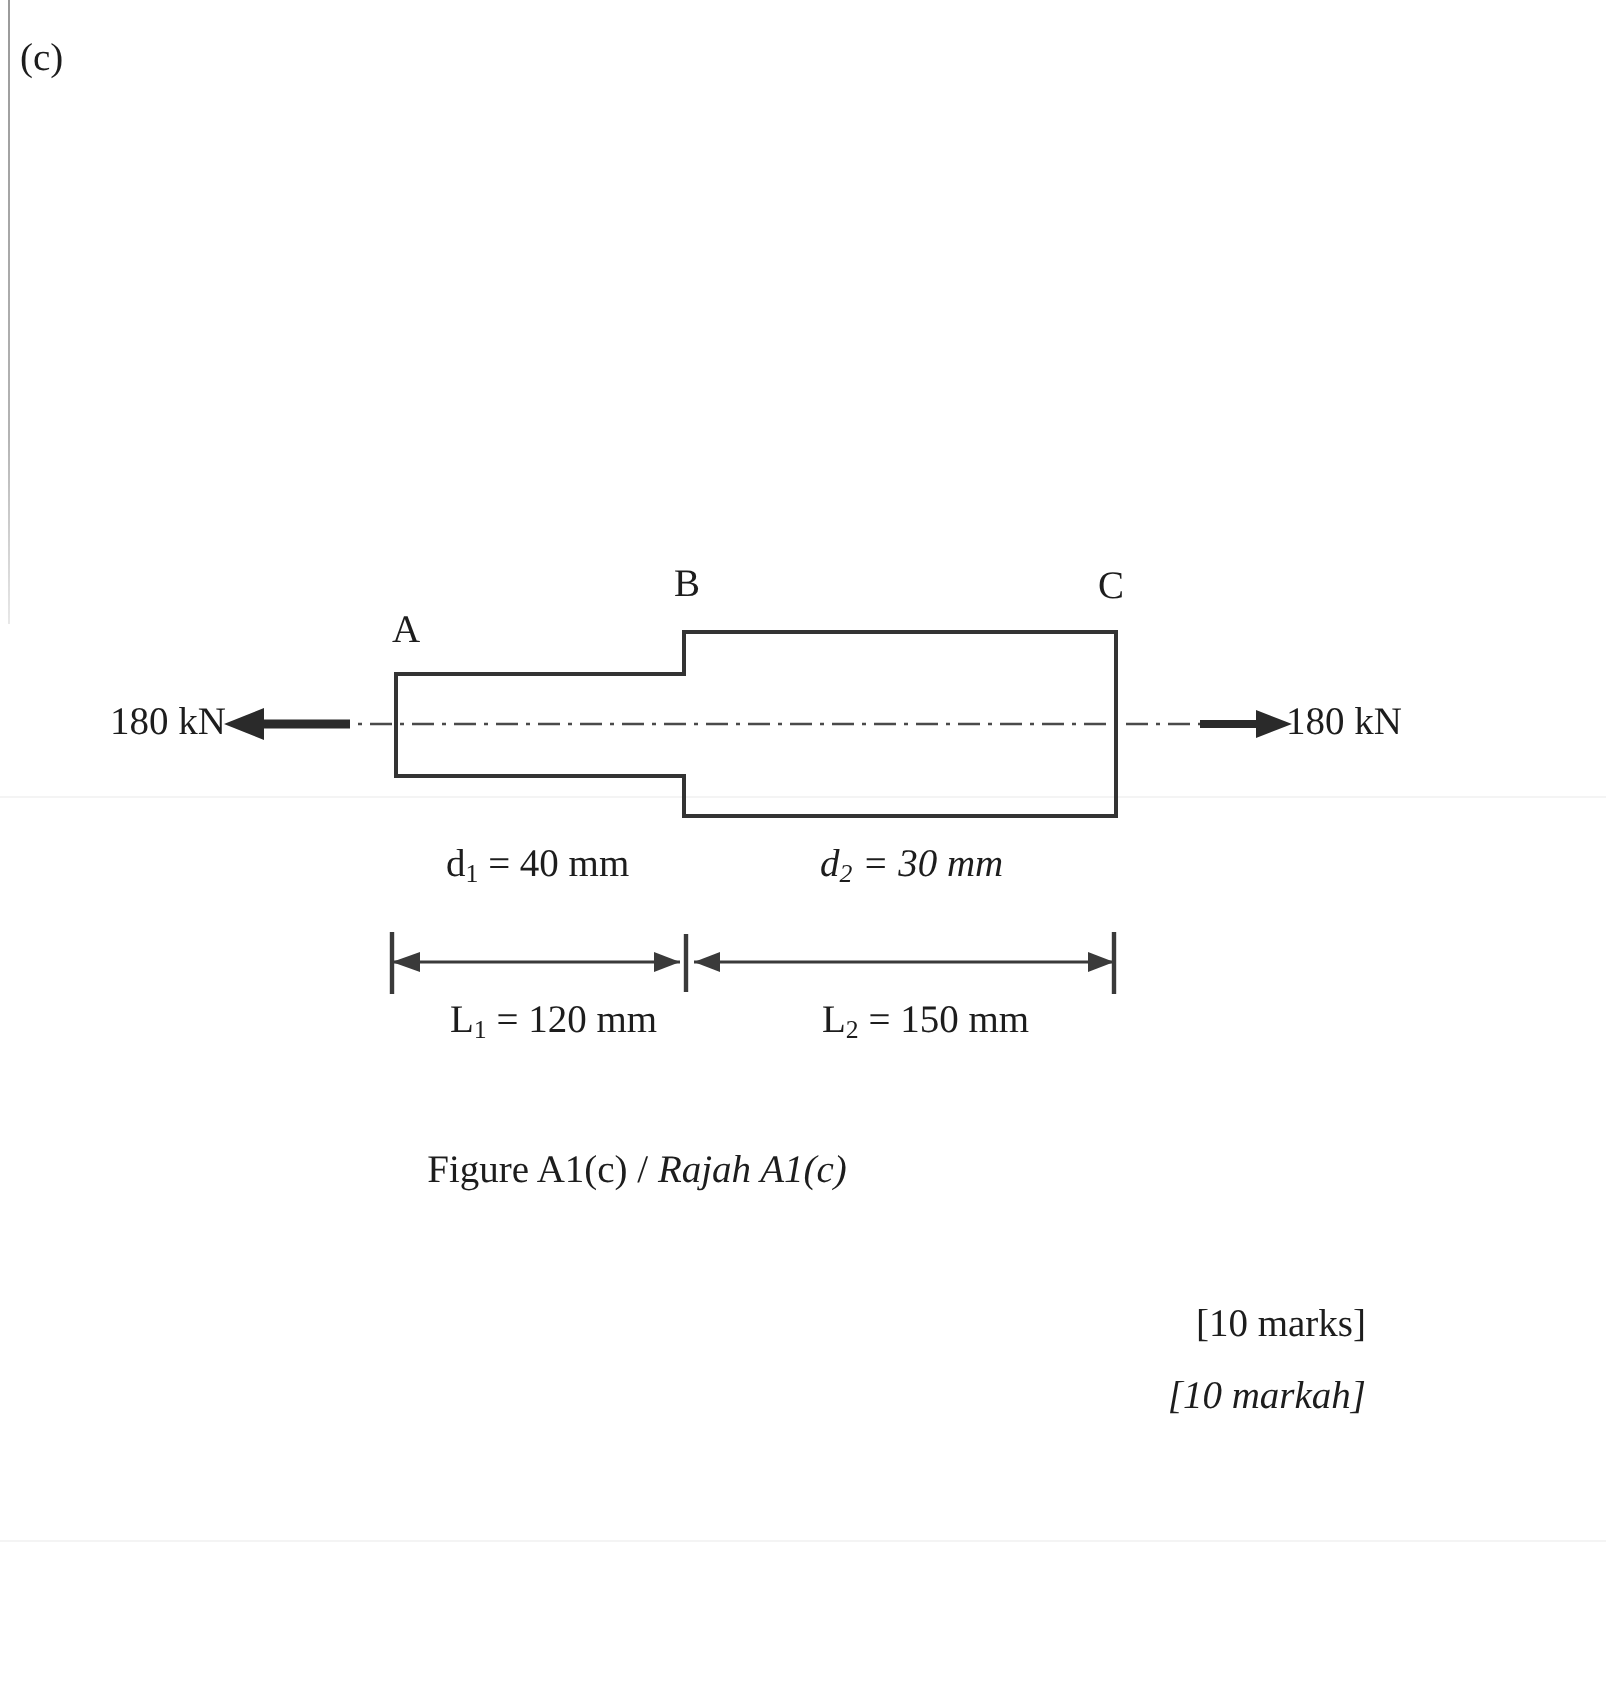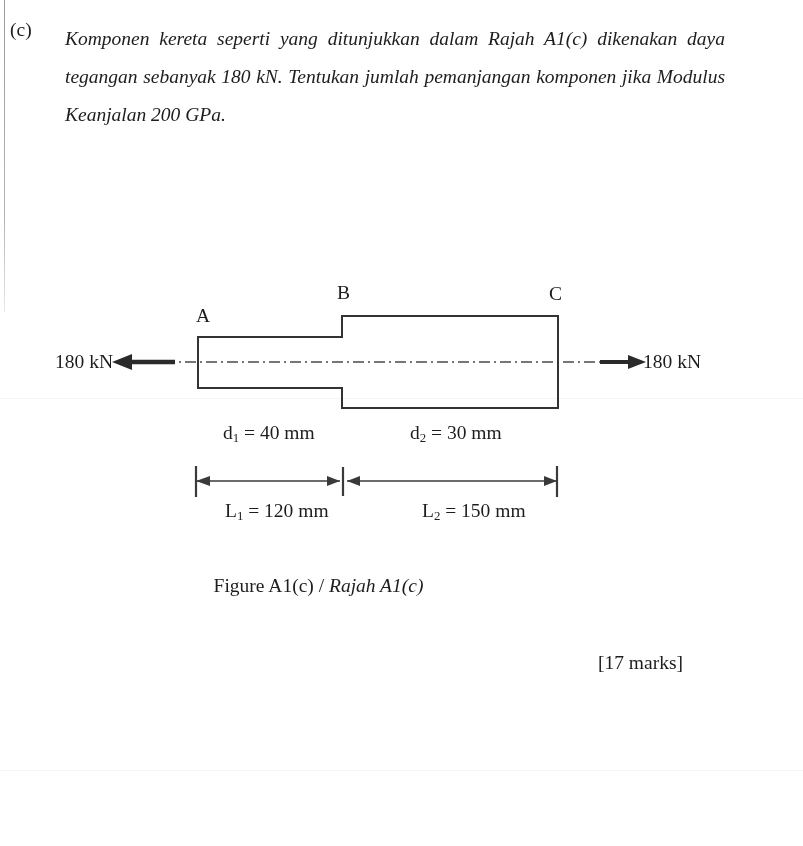--- a/index.html
+++ b/index.html
@@ -83,23 +83,23 @@
     font-size: 0.66em;
     vertical-align: -0.22em;
   }
 
   .lbl-A { left: 196px; top: 306px; }
   .lbl-B { left: 337px; top: 283px; }
   .lbl-C { left: 549px; top: 284px; }
   .load-left  { left: 55px;  top: 352px; }
   .load-right { left: 643px; top: 352px; }
   .dim-d1 { left: 223px; top: 423px; }
-  .dim-d2 { left: 410px; top: 423px; }
+  .dim-d2 { left: 410px; top: 423px; font-style: italic; }
   .dim-L1 { left: 225px; top: 501px; text-align: right; }
-  .dim-L2 { left: 422px; top: 501px; }
+  .dim-L2 { left: 411px; top: 501px; }
 
   .fig-caption {
     position: absolute;
     left: 0;
     top: 575px;
     width: 637px;
     text-align: center;
     font-size: 19.5px;
   }
   .fig-caption .ms { font-style: italic; }
@@ -120,21 +120,20 @@
 
 <div id="page">
 
   <div class="scan-edge"></div>
   <div class="scan-band" style="top:398px;"></div>
   <div class="scan-band" style="top:770px;"></div>
 
   <div class="q-label">(c)</div>
 
   <div class="q-body">
-    <div class="para-ms">Komponen kereta seperti yang ditunjukkan dalam Rajah A1(c) dikenakan daya tegangan sebanyak 180 kN. Tentukan jumlah pemanjangan komponen jika Modulus Keanjalan 200 GPa.</div>
   </div>
 
   <div class="figure-area">
     <svg class="fig-svg" width="803" height="300" viewBox="0 0 803 300">
 
       <line x1="122" y1="107" x2="612" y2="107" stroke="#4a4a4a" stroke-width="1.3" stroke-dasharray="11 4 2 4"></line>
 
       <path d="M 198 82 L 342 82 L 342 61 L 558 61 L 558 153 L 342 153 L 342 133 L 198 133 Z" fill="none" stroke="#333333" stroke-width="2" stroke-linejoin="miter"></path>
 
       <g>
@@ -179,16 +178,17 @@
 
   <span class="fig-text dim-L1"><span>L</span><sub>1</sub><span> = 120 mm</span></span>
 
   <span class="fig-text dim-L2"><span>L</span><sub>2</sub><span> = 150 mm</span></span>
 
   <div class="fig-caption">
     <span>Figure A1(c) / </span><span class="ms">Rajah A1(c)</span>
   </div>
 
   <div class="marks">
-    <div>[17 marks]</div>
+    <div>[10 marks]</div>
+    <div class="ms">[10 markah]</div>
   </div>
 
 </div>
 
 </body></html>

